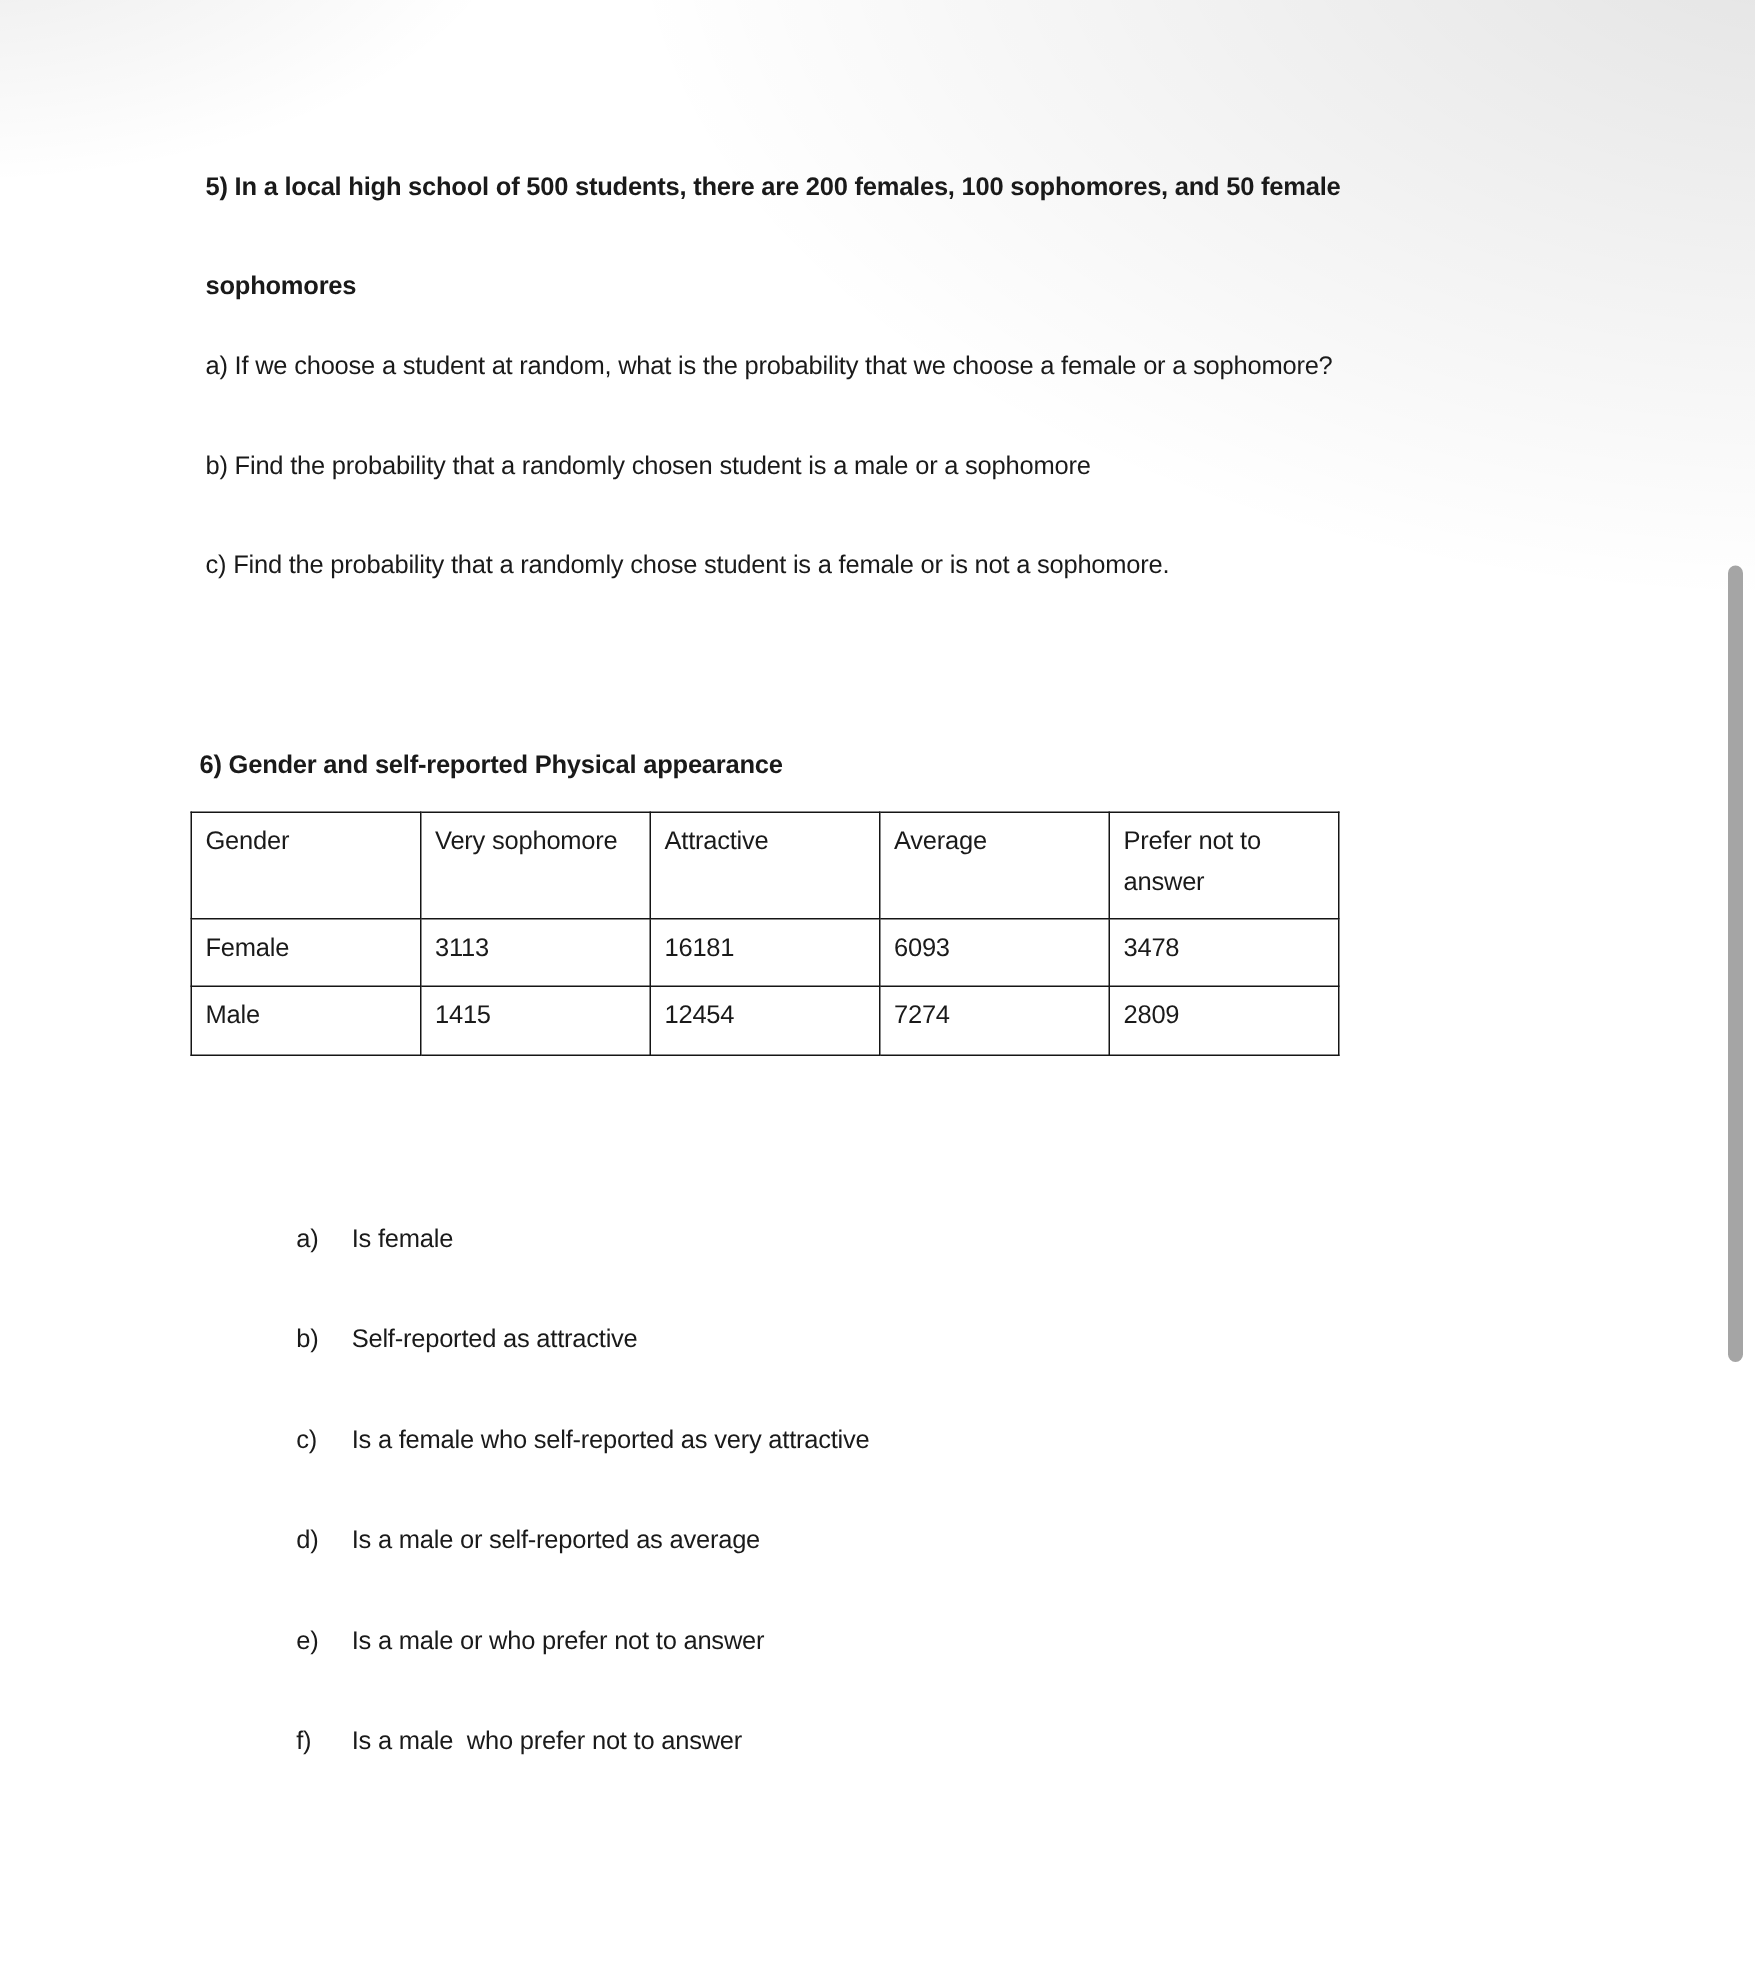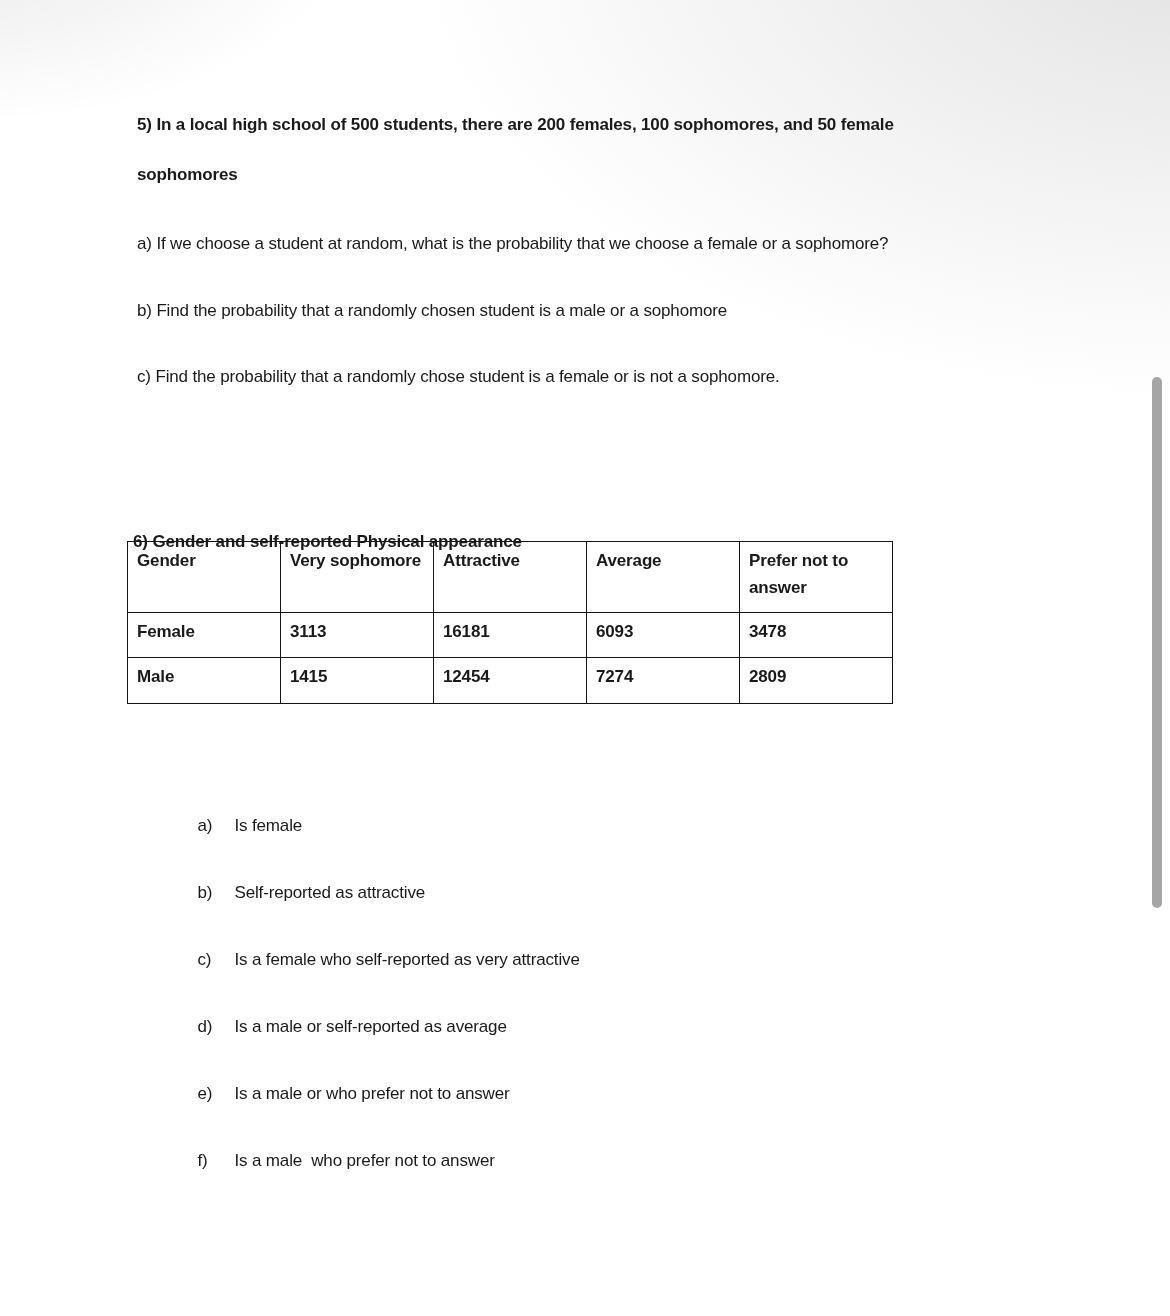--- a/index.html
+++ b/index.html
@@ -27,39 +27,39 @@
     margin: 0;
     font-size: 17px;
     line-height: 25px;
     letter-spacing: -0.15px;
     white-space: pre-wrap;
     color: #1a1a1a;
   }
   .bold { font-weight: 700; }
 
   .q5-line1 { left: 137px; top: 112px; }
-  .q5-line2 { left: 137px; top: 162px; text-align: right; }
+  .q5-line2 { left: 137px; top: 178px; text-align: right; }
   .q5-a { left: 137px; top: 231px; text-align: right; }
   .q5-b { left: 137px; top: 298px; }
   .q5-c { left: 137px; top: 364px; }
-  .q6-heading { left: 133px; top: 497px; margin-top: 32px; }
+  .q6-heading { left: 133px; top: 497px; }
 
   table.data-table {
     position: absolute;
     left: 127px;
     top: 541px;
     width: 766px;
     border-collapse: collapse;
     table-layout: fixed;
   }
   table.data-table th,
   table.data-table td {
     border: 1px solid #151515;
     font-size: 17px;
-    font-weight: 700;
+    font-weight: 400;
     letter-spacing: -0.15px;
     line-height: 27px;
     text-align: left;
     vertical-align: top;
     padding: 5px 8px 0 9px;
     overflow: hidden;
   }
   table.data-table tr.header-row th { height: 71px; box-sizing: border-box; }
   table.data-table tr.row-female td { height: 45px; box-sizing: border-box; }
   table.data-table tr.row-male  td { height: 46px; box-sizing: border-box; }

